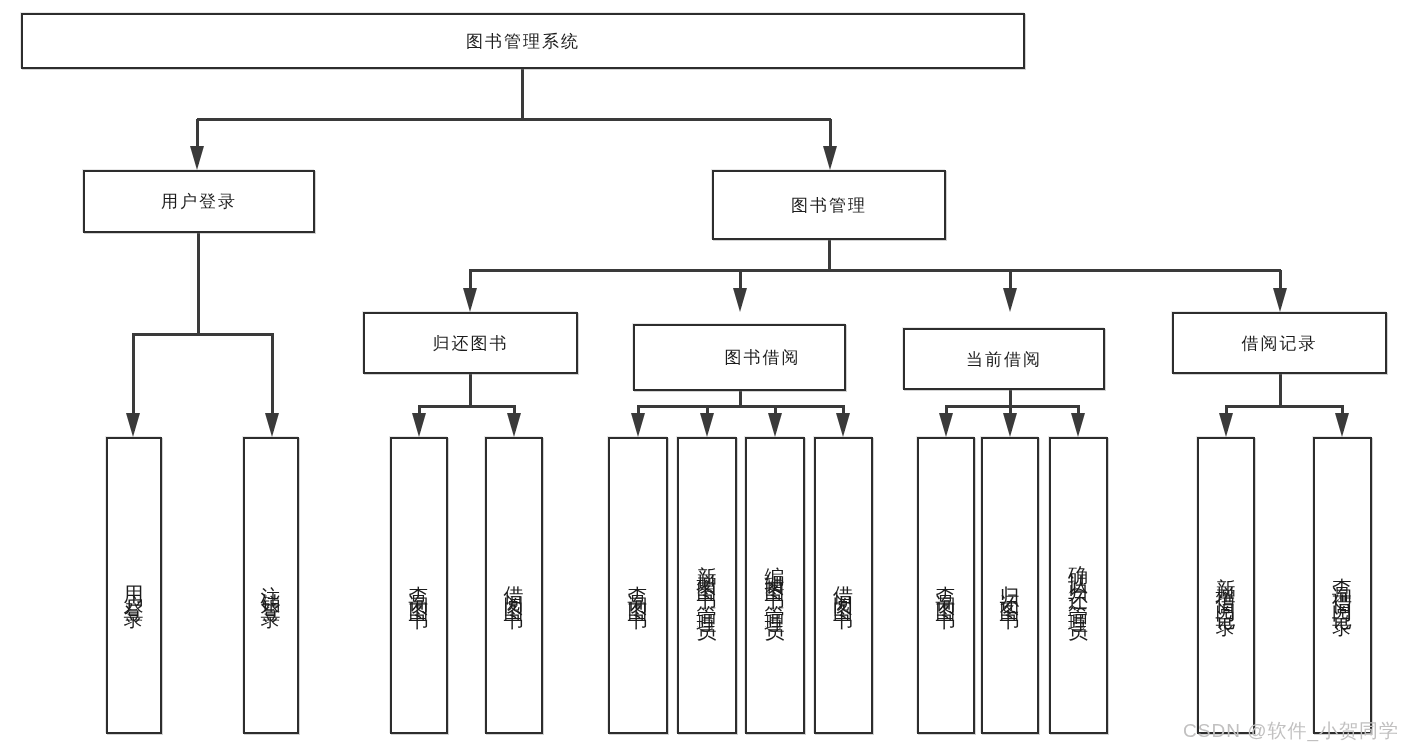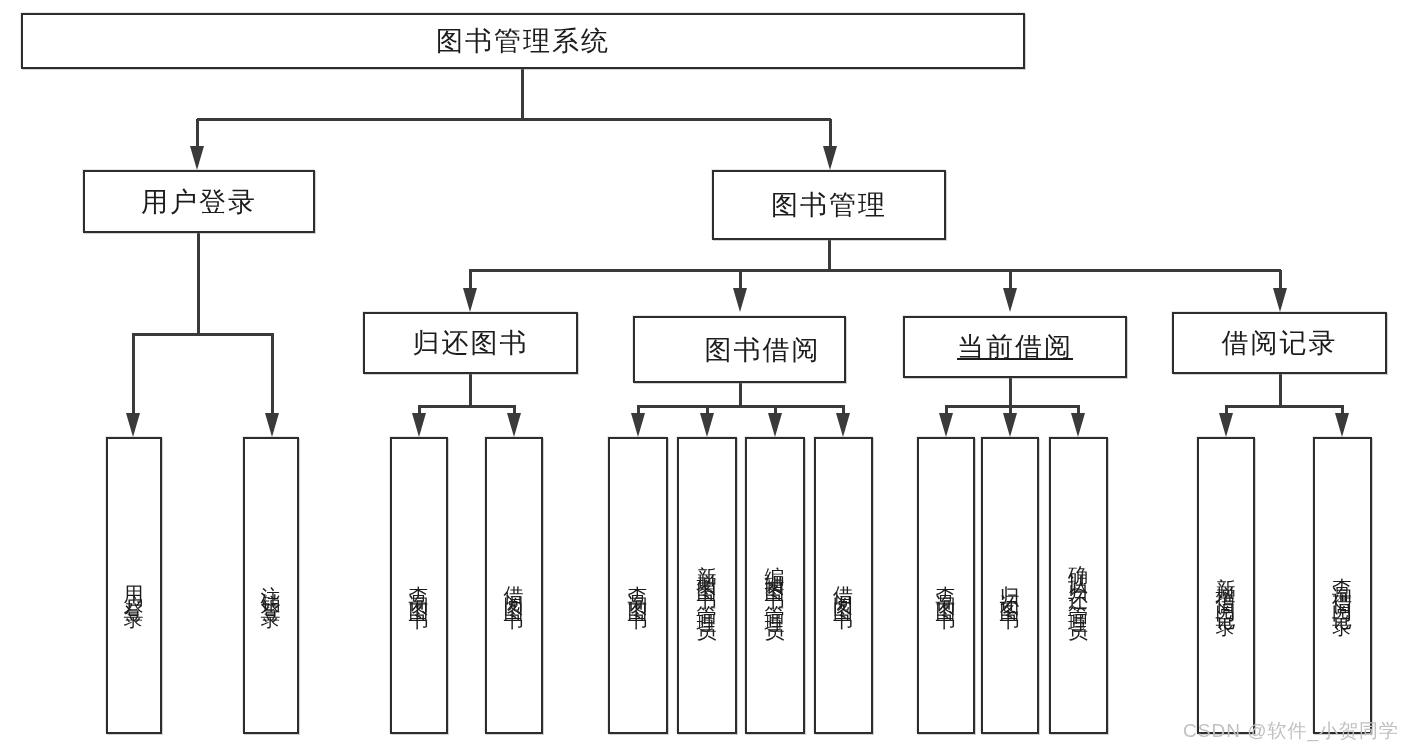--- a/index.html
+++ b/index.html
@@ -18,21 +18,21 @@
   .node {
     position: absolute;
     box-sizing: border-box;
     background: var(--box-fill, #ffffff);
     border: 2.5px solid var(--box-border, #2d2d2d);
     box-shadow: 1px 1px 0 rgba(130,130,130,0.35), -1px -1px 0 rgba(130,130,130,0.18);
     display: flex;
     align-items: center;
     justify-content: center;
     color: var(--text, #1c1c1c);
-    font-size: 27px;
+    font-size: 17px;
     letter-spacing: 2px;
     white-space: nowrap;
     z-index: 2;
   }
   .node.v {
     writing-mode: vertical-rl;
     text-orientation: mixed;
     letter-spacing: 8px;
     font-size: 20px;
     white-space: normal;
@@ -119,22 +119,22 @@
     <div class="cline" style="left: 1224.5px; top: 406px; width: 3px; height: 25px;"></div>
     <div class="ahead" style="left: 1219px; top: 413px; border-top-width: 24px;"></div>
     <div class="cline" style="left: 1340.5px; top: 406px; width: 3px; height: 25px;"></div>
     <div class="ahead" style="left: 1335px; top: 413px; border-top-width: 24px;"></div>
     <div class="node h" style="left: 21px; top: 13px; width: 1004px; height: 56px;">图书管理系统</div>
     <div class="node h" style="left: 83px; top: 170px; width: 232px; height: 63px;">用户登录</div>
     <div class="node h" style="left: 712px; top: 170px; width: 234px; height: 70px;">图书管理</div>
     <div class="node v" style="left: 106px; top: 437px; width: 56px; height: 297px;">用户登录</div>
     <div class="node v" style="left: 243px; top: 437px; width: 56px; height: 297px;">注销登录</div>
     <div class="node h" style="left: 363px; top: 312px; width: 215px; height: 62px;">归还图书</div>
-    <div class="node h" style="left: 633px; top: 316px; width: 213px; height: 67px; padding-left: 46px;">图书借阅</div>
-    <div class="node h" style="left: 903px; top: 316px; width: 224px; height: 62px; text-decoration: underline;">当前借阅</div>
+    <div class="node h" style="left: 633px; top: 324px; width: 213px; height: 67px; padding-left: 46px;">图书借阅</div>
+    <div class="node h" style="left: 903px; top: 328px; width: 202px; height: 62px;">当前借阅</div>
     <div class="node h" style="left: 1172px; top: 312px; width: 215px; height: 62px;">借阅记录</div>
     <div class="node v" style="left: 390px; top: 437px; width: 58px; height: 297px;">查询图书</div>
     <div class="node v" style="left: 485px; top: 437px; width: 58px; height: 297px;">借阅图书</div>
     <div class="node v" style="left: 608px; top: 437px; width: 60px; height: 297px;">查询图书</div>
     <div class="node v" style="left: 677px; top: 437px; width: 60px; height: 297px;">新增图书（管理员）</div>
     <div class="node v" style="left: 745px; top: 437px; width: 60px; height: 297px;">编辑图书（管理员）</div>
     <div class="node v" style="left: 814px; top: 437px; width: 59px; height: 297px;">借阅图书</div>
     <div class="node v" style="left: 917px; top: 437px; width: 58px; height: 297px;">查询图书</div>
     <div class="node v" style="left: 981px; top: 437px; width: 58px; height: 297px;">归还图书</div>
     <div class="node v" style="left: 1049px; top: 437px; width: 59px; height: 297px;">确认归还（管理员）</div>

